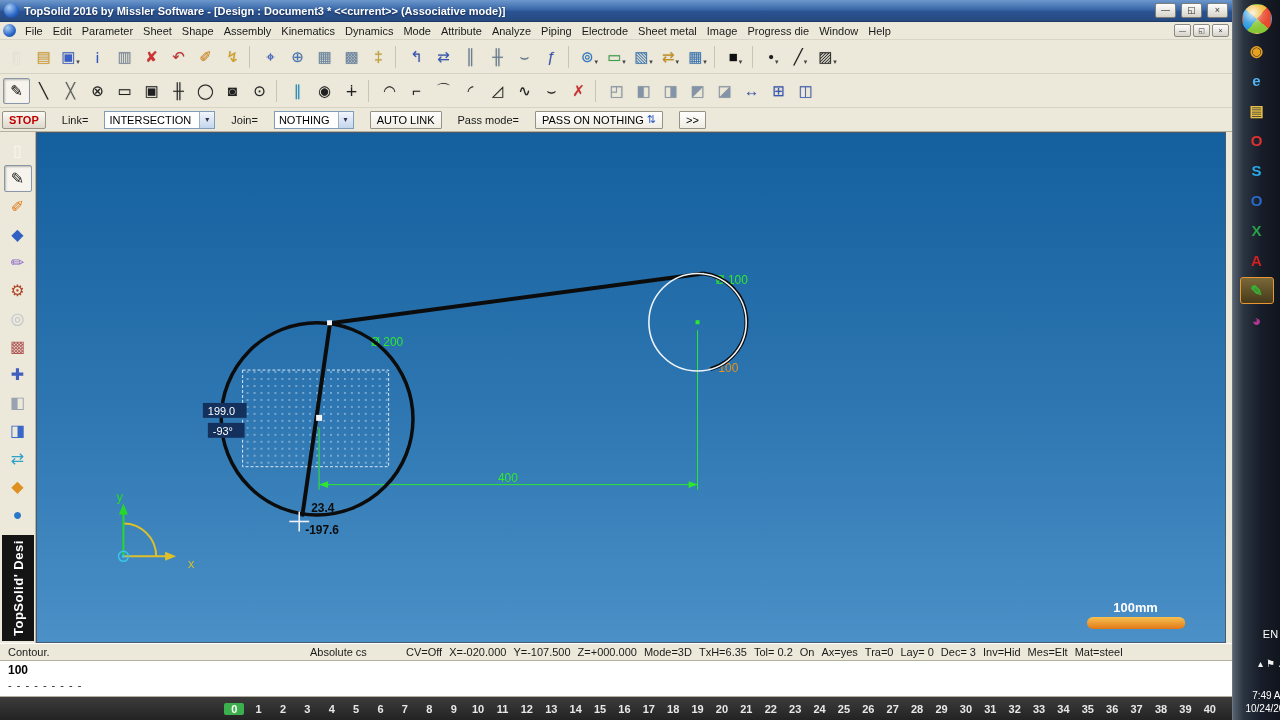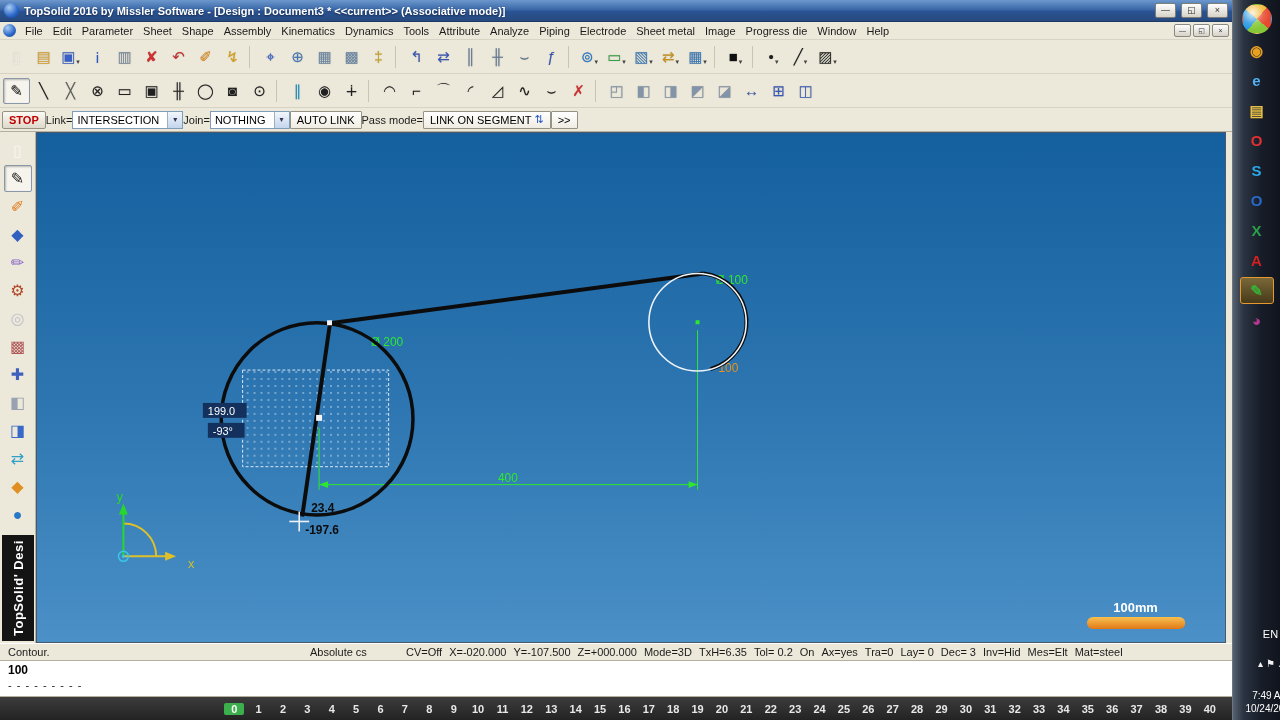--- a/index.html
+++ b/index.html
@@ -22,21 +22,21 @@
   .mdi-controls { margin-left:auto; display:flex; gap:2px; }
   .mdibtn { width:17px; height:13px; background:linear-gradient(#fefefe,#d6d2c8); border:1px solid #8a8a82; border-radius:2px; font-size:7px; line-height:11px; text-align:center; color:#333; }
 
   .toolbar { height:34px; background:#ece9da; border-bottom:1px solid #d6d2c4; display:flex; align-items:center; padding:0 3px; }
   .tbtn { width:27px; height:26px; display:flex; align-items:center; justify-content:center; font-size:15px; border:1px solid transparent; border-radius:2px; flex:none; }
   .tbtn .glyph { text-shadow:0 0 1px rgba(70,70,70,.4); }
   .tbtn.active { background:#f6f4ec; border:1px solid #8a97a8; box-shadow:inset 1px 1px 2px rgba(0,0,0,.25); }
   .tbtn.sep { width:5px; border:none; border-left:1px solid #c9c5b5; border-radius:0; margin:0 3px; height:22px; }
   .tbtn.dd::after { content:"▾"; font-size:7px; color:#444; align-self:flex-end; margin:0 0 3px 1px; }
 
-  .parambar { height:24px; background:#ece9da; border-bottom:1px solid #b4b0a0; display:flex; align-items:center; gap:0; padding:0 2px; }
+  .parambar { height:24px; background:#ece9da; border-bottom:1px solid #b4b0a0; display:flex; align-items:center; gap:16px; padding:0 2px; }
   .stop-btn { color:#c00000; font-weight:bold; background:linear-gradient(#fbfaf4,#ddd9cc); border:1px solid #979384; padding:2px 6px; border-radius:2px; }
   .plabel { color:#1a1a1a; white-space:nowrap; }
   .combo { height:18px; background:#fff; border:1px solid #7f9db9; display:flex; align-items:center; padding-left:4px; }
   .combo-val { padding-right:8px; white-space:nowrap; }
   .combo-arrow { width:15px; height:16px; background:linear-gradient(#f2f6fc,#c4d6ec); border-left:1px solid #9ab0c6; font-size:8px; text-align:center; line-height:16px; color:#335; }
   .pbtn { height:18px; background:linear-gradient(#ffffff,#efece2); border:1px solid #979384; padding:0 6px; display:flex; align-items:center; gap:3px; border-radius:1px; white-space:nowrap; }
   .pbtn .bicon { color:#2858c8; font-size:11px; }
   .prompt-box { height:18px; width:322px; background:#f6f4ec; border:1px solid #c4c0ae; display:flex; align-items:center; padding:0 6px; color:#111; }
 
   .mainrow { height:511px; display:flex; background:#ece9da; padding-right:6px; }
@@ -97,21 +97,21 @@
       <span class="menu-items">
 
       <span class="menu-item">File</span>
           <span class="menu-item">Edit</span>
           <span class="menu-item">Parameter</span>
           <span class="menu-item">Sheet</span>
           <span class="menu-item">Shape</span>
           <span class="menu-item">Assembly</span>
           <span class="menu-item">Kinematics</span>
           <span class="menu-item">Dynamics</span>
-          <span class="menu-item">Tools</span>
+          <span class="menu-item">Mode</span>
           <span class="menu-item">Attribute</span>
           <span class="menu-item">Analyze</span>
           <span class="menu-item">Piping</span>
           <span class="menu-item">Electrode</span>
           <span class="menu-item">Sheet metal</span>
           <span class="menu-item">Image</span>
           <span class="menu-item">Progress die</span>
           <span class="menu-item">Window</span>
           <span class="menu-item">Help</span>
         </span>
@@ -400,21 +400,21 @@
         <span class="combo-arrow">▾</span>
       </span>
       <span class="plabel">Join=</span>
       <span class="combo">
         <span class="combo-val">NOTHING</span>
         <span class="combo-arrow">▾</span>
       </span>
       <span class="pbtn">AUTO LINK</span>
       <span class="plabel">Pass mode=</span>
       <span class="pbtn">
-        <span>LINK ON SEGMENT</span>
+        <span>PASS ON NOTHING</span>
         <span class="bicon">⇅</span>
       </span>
       <span class="pbtn">&gt;&gt;</span>
     </div>
 
     <div class="mainrow">
 
       <div class="lefttoolbar">
         <div class="ltb-icons">
 

